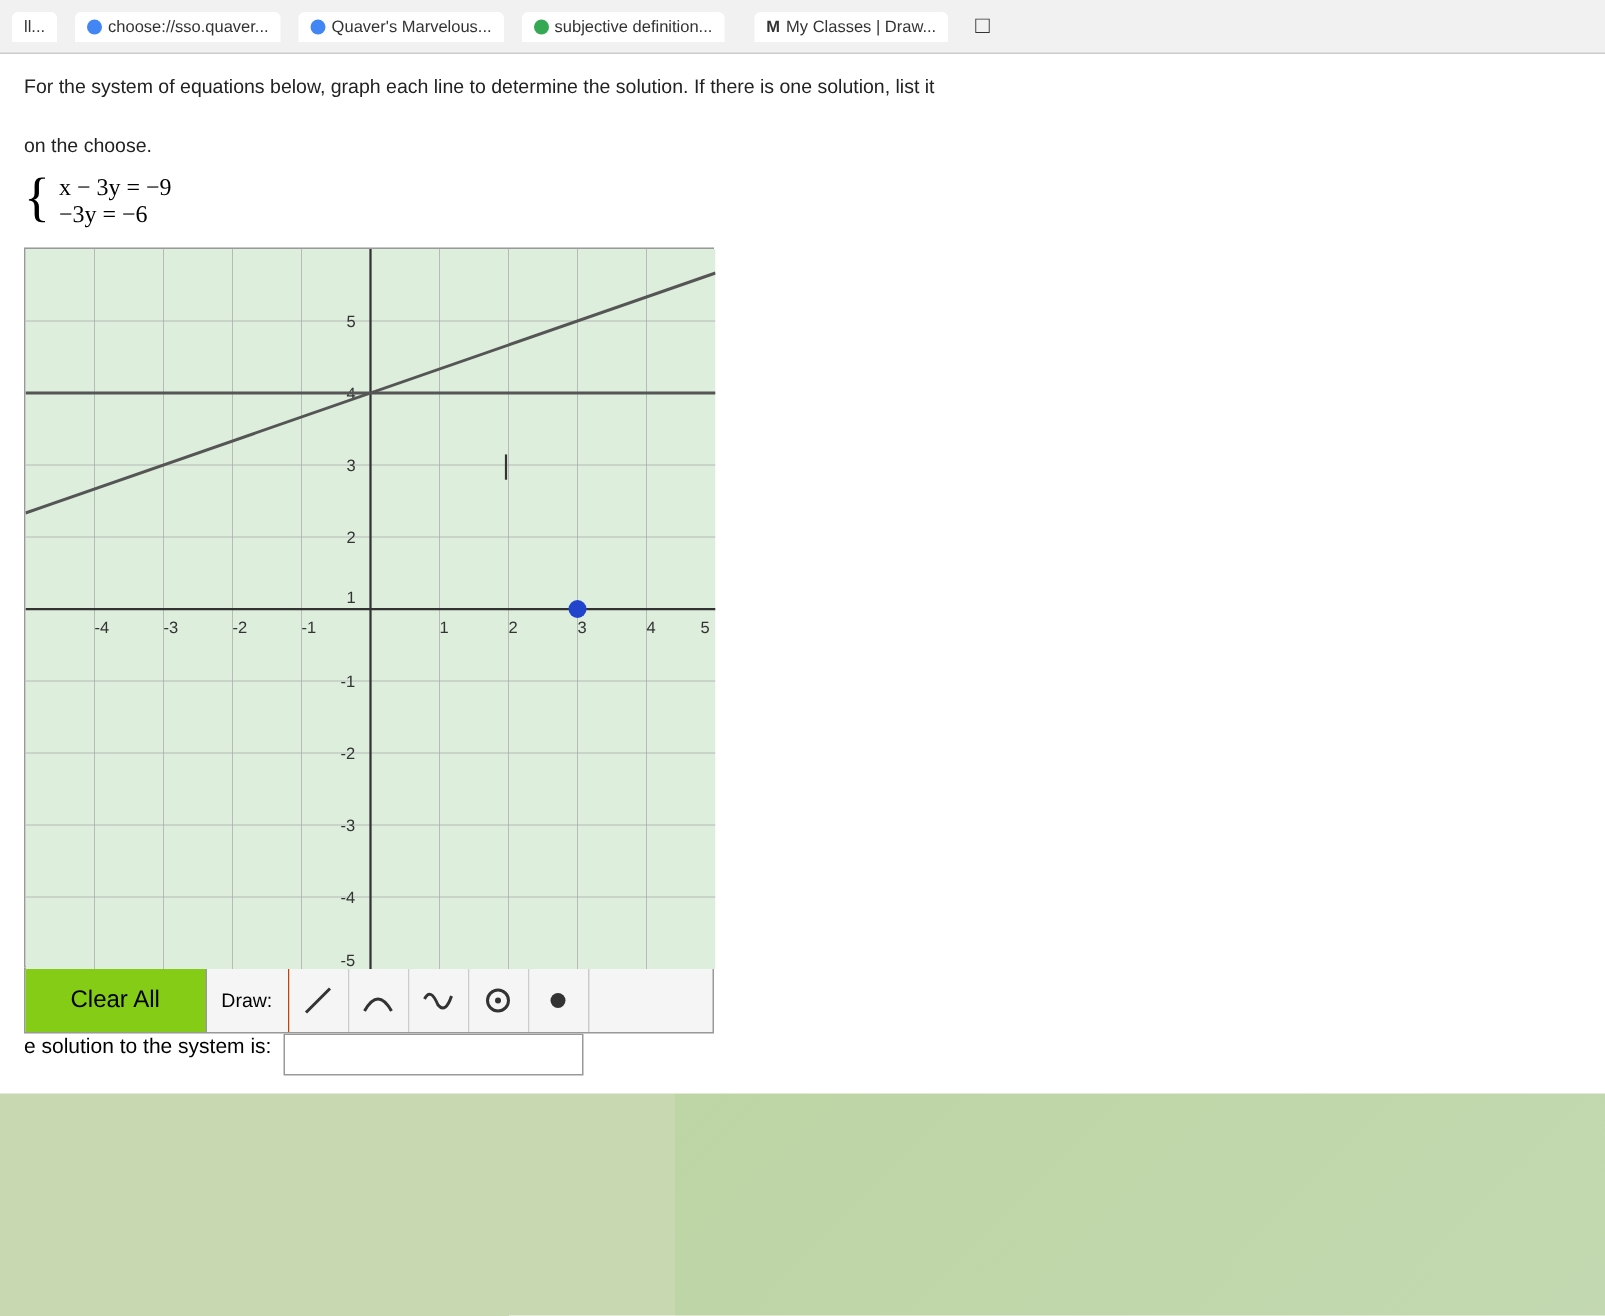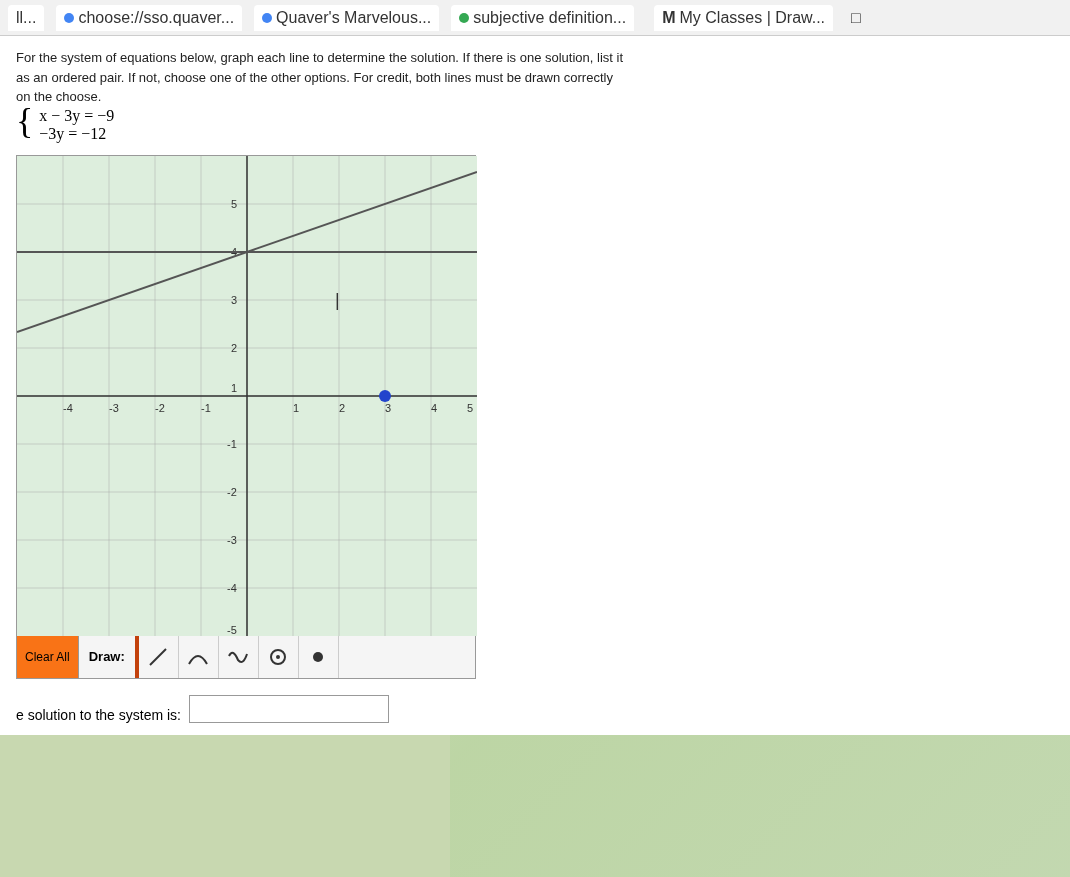--- a/index.html
+++ b/index.html
@@ -24,21 +24,21 @@
       font-size: 12px;
       color: #333;
     }
     .browser-tab {
       display: flex;
       align-items: center;
       gap: 4px;
       padding: 4px 8px;
       background: white;
       border-radius: 4px 4px 0 0;
-      font-size: 16px;
+      font-size: 11px;
     }
     .browser-tab .dot {
       width: 10px; height: 10px; border-radius: 50%;
       background: #4285f4;
       display: inline-block;
     }
     .browser-tab .dot-g {
       background: #34a853;
     }
 
@@ -47,20 +47,21 @@
       background: #fff;
       margin: 0;
       padding: 12px 16px;
       position: relative;
     }
 
     .instructions-text {
       font-size: 13px;
       color: #222;
       line-height: 1.5;
+      margin-bottom: 10px;
       max-width: 700px;
     }
 
     .equations {
       font-size: 16px;
       font-family: 'Times New Roman', serif;
       margin-bottom: 12px;
       display: flex;
       flex-direction: column;
       gap: 2px;
@@ -100,35 +101,35 @@
       display: flex;
       align-items: center;
       gap: 0;
       border: 1px solid #999;
       background: #f5f5f5;
       width: 460px;
       height: 44px;
     }
 
     .clear-all-btn {
-      padding: 8px 8px;
-      background: #f97316;
+      padding: 8px 30px;
+      background: #84cc16;
       border: none;
       border-right: 1px solid #999;
-      font-size: 12px;
+      font-size: 16px;
       cursor: pointer;
       height: 100%;
       font-weight: 500;
     }
 
     .draw-label {
       padding: 0 10px;
       font-size: 13px;
-      font-weight: 700;
-      border-right: 4px solid #c2410c;
+      font-weight: 400;
+      border-right: 1px solid #c2410c;
       height: 100%;
       display: flex;
       align-items: center;
     }
 
     .draw-tools {
       display: flex;
       align-items: center;
       height: 100%;
     }
@@ -141,23 +142,23 @@
       background: #f5f5f5;
       cursor: pointer;
       font-size: 16px;
       display: flex;
       align-items: center;
       justify-content: center;
     }
 
     
     .solution-area {
-      margin-top: 16px;
-      display: flex;
-      align-items: flex-end;
+      margin-top: 0;
+      display: flex;
+      align-items: flex-start;
       gap: 8px;
       font-size: 14px;
     }
 
     .solution-input {
       border: 1px solid #999;
       width: 200px;
       height: 28px;
       background: white;
       padding: 2px 4px;
@@ -211,30 +212,30 @@
   </span>
   <span style="margin-left:6px;cursor:pointer;font-size:16px;">□</span>
 </div>
 
 <div class="bg-decoration"></div>
 
 <div class="main-content content-wrapper">
 
   <div class="instructions-text">
     <span>For the system of equations below, graph each line to determine the solution. If there is one solution, list it</span><br>
-    <span>as an ordered pair. If not, choose one of the other options. For credit, both lines must be drawn correctly</span><br>
+    <br>
     <span>on the choose.</span>
   </div>
 
   <div class="equations">
     <div class="eq-brace-container">
       <span class="eq-brace">{</span>
       <div>
         <div>x − 3y = −9</div>
-        <div>−3y = −12</div>
+        <div>−3y = −6</div>
       </div>
     </div>
   </div>
 
   <div class="graph-and-controls">
 
     <div class="graph-container">
       <svg width="460" height="480">
 
         <rect width="460" height="480" fill="#ddeedd"></rect>

